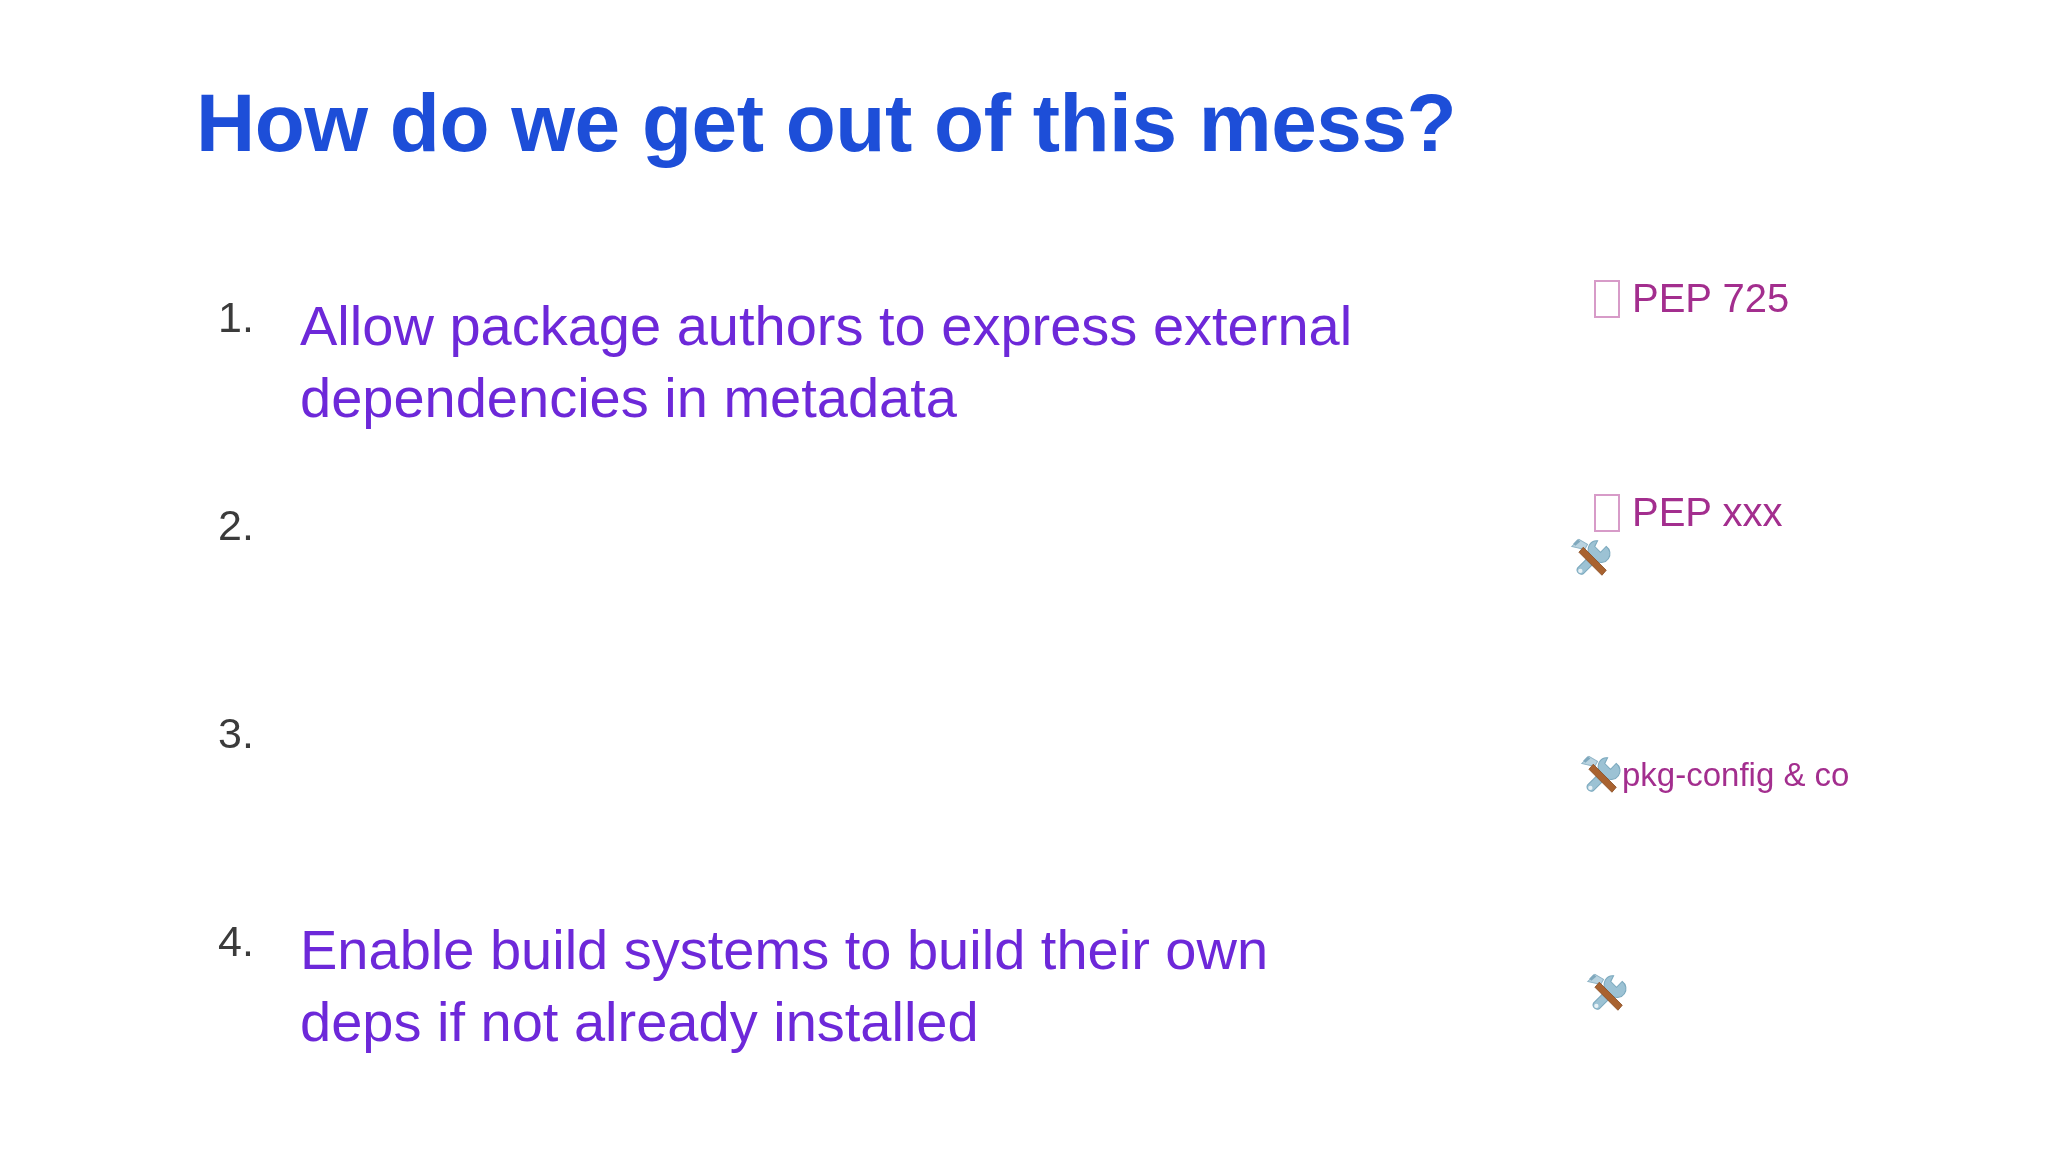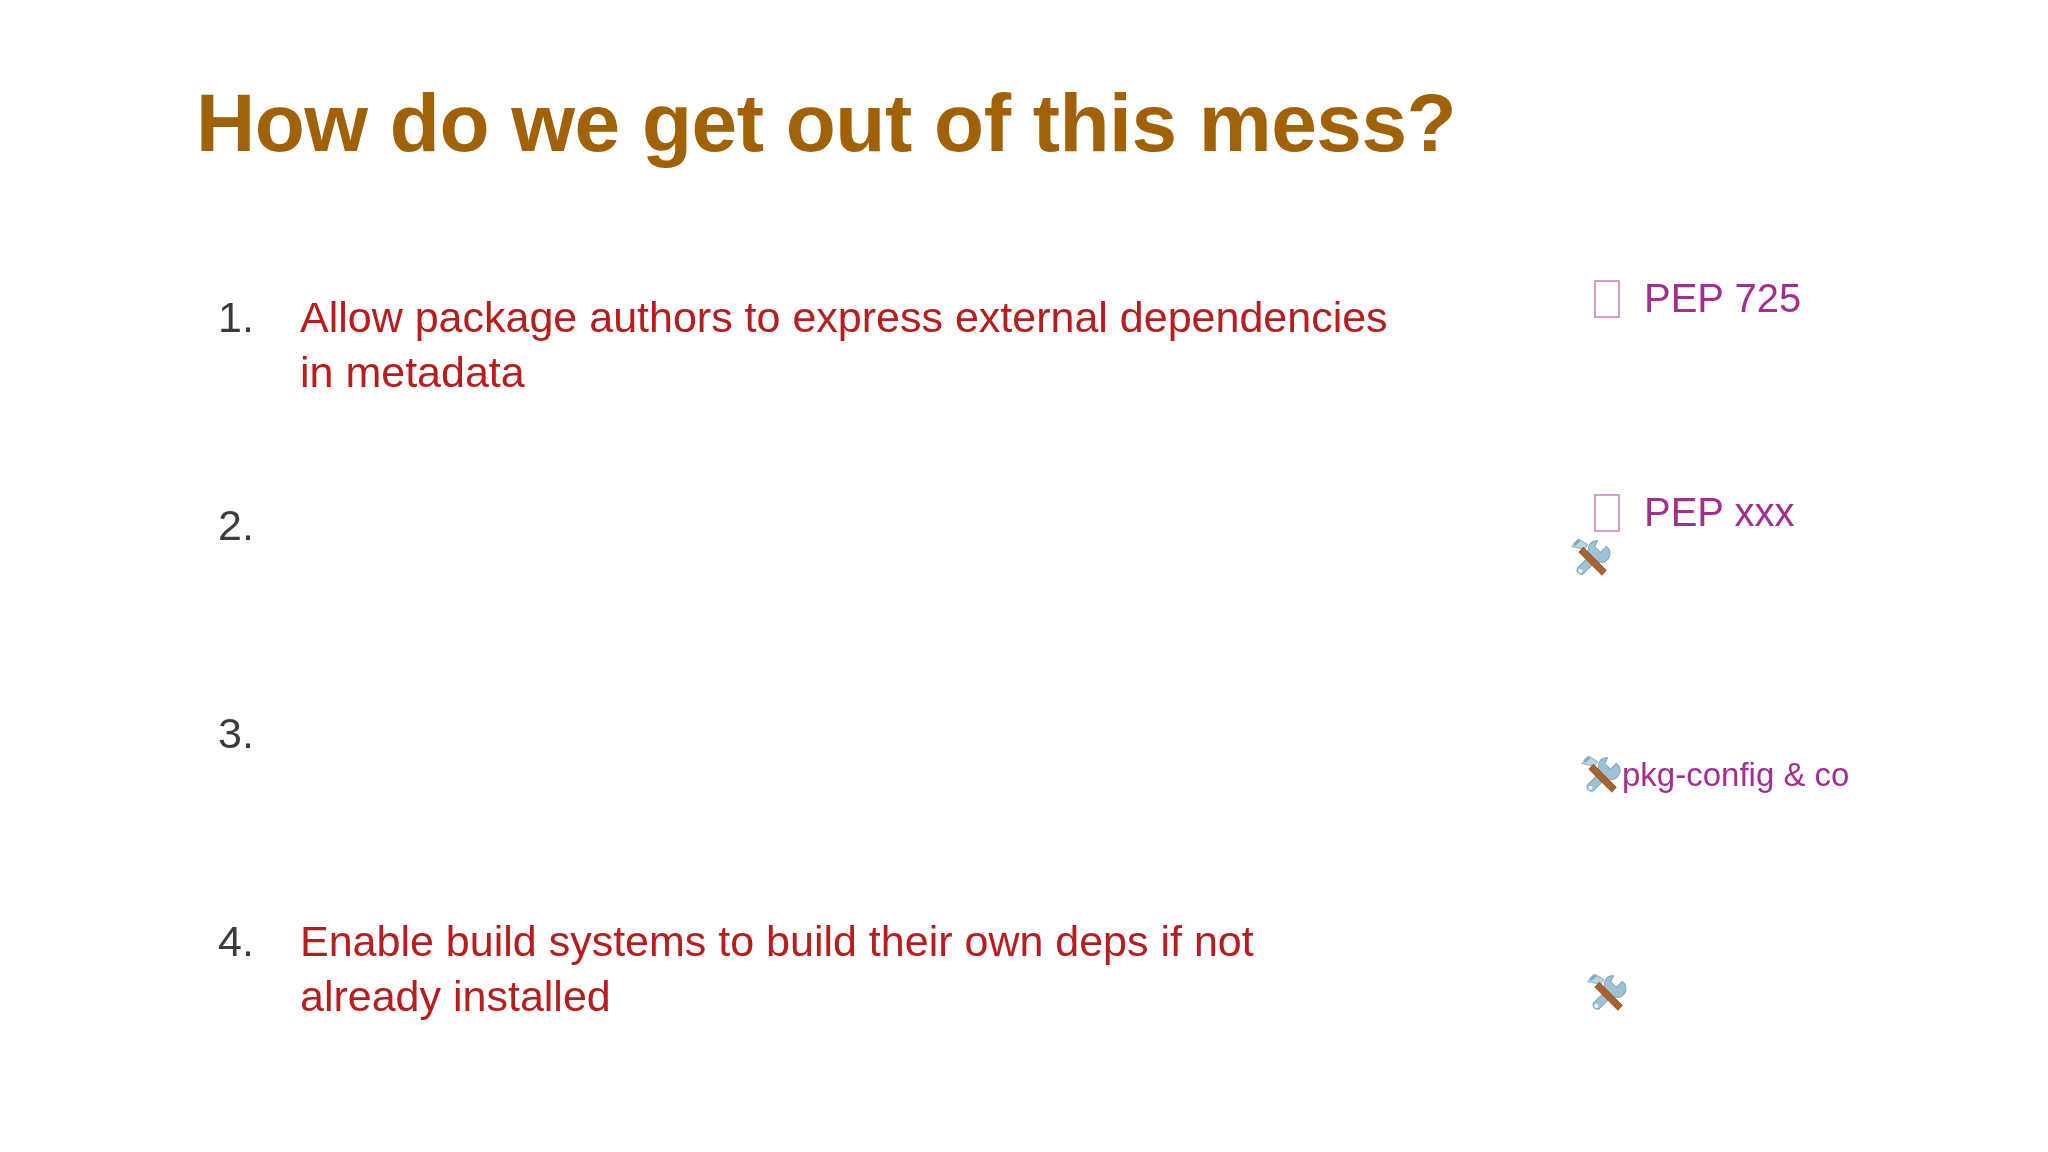--- a/index.html
+++ b/index.html
@@ -21,21 +21,21 @@
     background: #ffffff;
   }
 
   
   .slide-title {
     position: absolute;
     left: 196px;
     top: 78px;
     font-size: 82px;
     font-weight: bold;
-    color: #a16207;
+    color: #1d4ed8;
     letter-spacing: -0.5px;
     white-space: nowrap;
     line-height: 1.1;
   }
 
   
   .content {
     position: absolute;
     left: 0;
     top: 290px;
@@ -72,22 +72,22 @@
     top: 0;
     width: 64px;
     font-size: 43px;
     color: #3b3b3b;
     line-height: 1.28;
     text-align: left;
   }
 
   .item-text {
     margin-left: 82px;
-    font-size: 43px;
-    color: #b91c1c;
+    font-size: 56px;
+    color: #6d28d9;
     line-height: 1.28;
     max-width: 1230px;
   }
 
   
   .notes {
     position: absolute;
     left: 1560px;
     top: 0;
     width: 490px;
@@ -98,21 +98,21 @@
     align-items: center;
     color: #a32e8e;
     white-space: nowrap;
   }
 
   .note-pep {
     font-size: 40px;
     margin-left: 34px;
   }
 
-  .note-pep .note-label { margin-left: 24px; }
+  .note-pep .note-label { margin-left: 12px; }
 
   .note-tool {
     font-size: 33px;
     margin-left: 0px;
   }
 
   .note-tool.indent-a { margin-left: 6px; }
   .note-tool.indent-b { margin-left: 16px; }
   .note-tool.indent-c { margin-left: 22px; }
 

